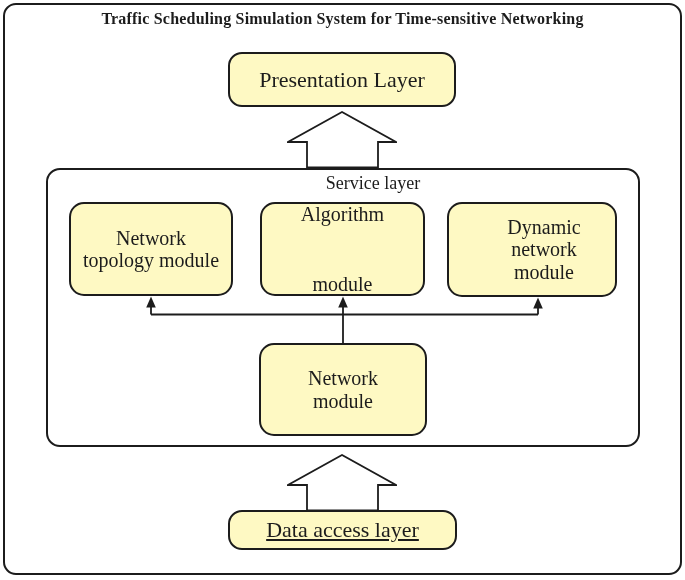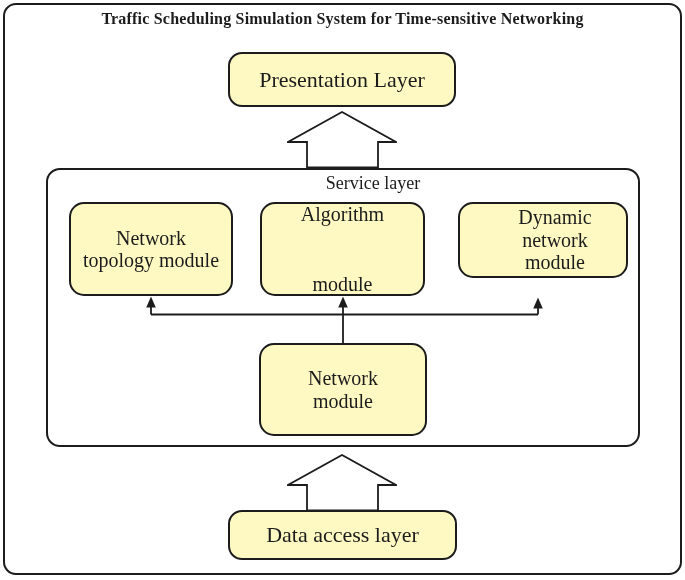--- a/index.html
+++ b/index.html
@@ -56,23 +56,23 @@
   .service-label {
     position: absolute;
     left: 46px; top: 173px;
     width: 594px;
     text-align: center;
     font-size: 18px;
     margin-left: 30px;
   }
   .mod-topology { left: 69px;  top: 202px; width: 164px; height: 94px; }
   .mod-algorithm { left: 260px; top: 202px; width: 165px; height: 94px; gap: 47px; }
-  .mod-dynamic { left: 458px; top: 202px; width: 170px; height: 76px; padding-left: 24px; }
+  .mod-dynamic { left: 447px; top: 202px; width: 170px; height: 95px; padding-left: 24px; }
   .mod-simulation { left: 259px; top: 343px; width: 168px; height: 93px; }
-  .data-access { left: 228px; top: 510px; width: 229px; height: 50px; }
+  .data-access { left: 228px; top: 510px; width: 229px; height: 40px; text-decoration: underline; }
   .block-arrow { position: absolute; }
   .block-arrow-up-1 { left: 287px; top: 111px; }
   .block-arrow-up-2 { left: 287px; top: 454px; }
   .connector-overlay {
     position: absolute;
     left: 0; top: 0;
     width: 685px; height: 580px;
     pointer-events: none;
   }
 </style>

